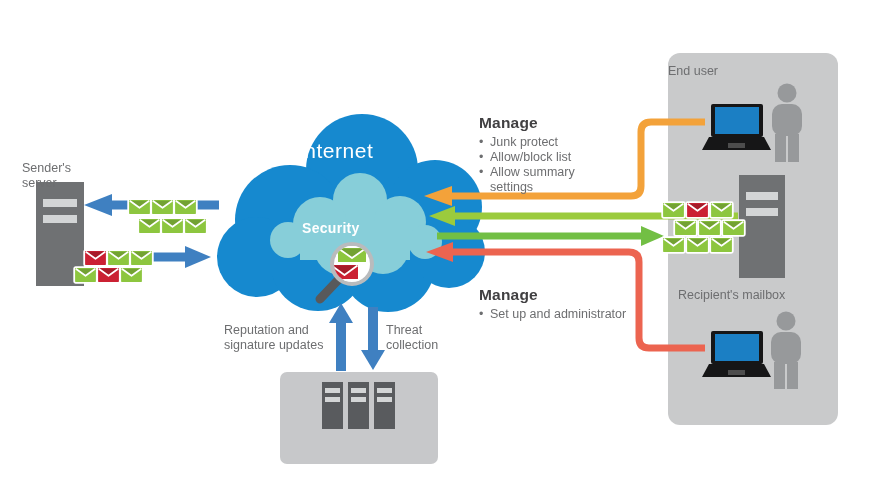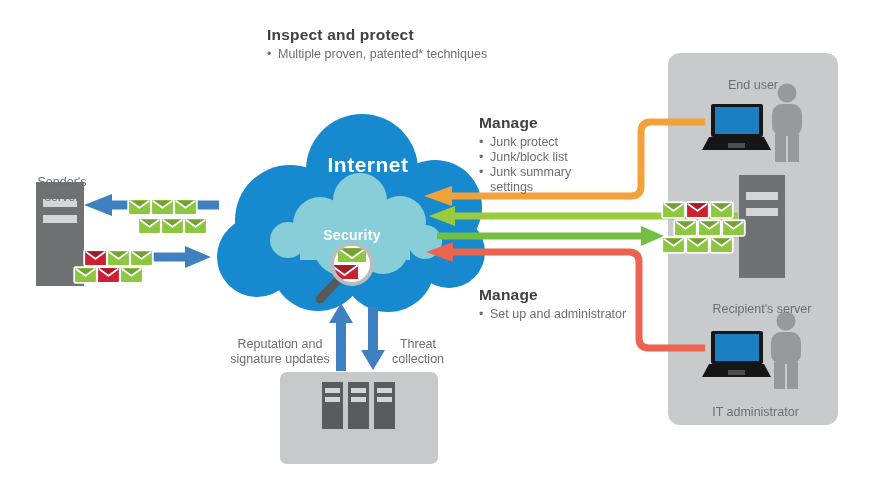--- a/index.html
+++ b/index.html
@@ -14,22 +14,22 @@
     --c-box:#c7c8ca; --c-box-tower:#595b5e;
     --c-heading-text:#414042; --c-body-text:#6d6e70;
   }
   #gfx{position:absolute;left:0;top:0;}
   #envelope-layer{position:absolute;left:0;top:0;width:888px;height:499px;pointer-events:none;}
   #envelope-layer svg{position:absolute;}
   .tb{position:absolute;color:var(--c-body-text);font-size:12.5px;line-height:15px;}
   .tb .h{color:var(--c-heading-text);font-weight:bold;font-size:15.5px;line-height:19px;margin-bottom:3px;letter-spacing:0.2px;}
   .bullet{position:relative;padding-left:11px;}
   .bullet::before{content:"\2022";position:absolute;left:0;top:0;}
-  .center{text-align:center;margin-top:14px;}
-  .white{color:#ffffff;font-weight:bold;}
+  .center{}
+  .white{color:#ffffff;}
   .internet-label{font-size:21px;letter-spacing:0.5px;}
   .security-label{font-size:14px;font-weight:bold;letter-spacing:0.3px;}
 </style>
 </head>
 <body>
 
 <div id="stage" style="--c-cloud: #1689cf; --c-inner-cloud: #87ced9; --c-blue: #3f80c1; --c-green: #8dc63f; --c-green-arrow-in: #9bcb3d; --c-green-arrow-out: #72bf44; --c-red: #cb2133; --c-orange: #f3a23a; --c-salmon: #ec6450; --c-panel: #c9cacb; --c-tower: #6f7173; --c-slot: #d3d5d6; --c-person: #97999b; --c-laptop-screen: #1b7fc4; --c-laptop-body: #161617; --c-box: #c7c8ca; --c-box-tower: #595b5e; --c-heading-text: #414042; --c-body-text: #6d6e70;">
 
   <svg id="gfx" width="888" height="499" viewBox="0 0 888 499">
     <defs>
@@ -269,46 +269,41 @@
         <path d="M2.8 2.8 L12.5 9.8 L22.2 2.8 Z" fill="rgba(0,0,0,0.18)"></path>
         <path d="M2.8 2.8 L12.5 9.8 L22.2 2.8" fill="none" stroke="#fff" stroke-width="1.7" stroke-linejoin="round"></path>
       </svg>
       <svg width="25" height="18" viewBox="0 0 25 18" style="left: 709px; top: 236px;">
         <rect x="1.2" y="1.2" width="22.6" height="15.6" rx="1.5" fill="#8dc63f" stroke="#fff" stroke-width="1.8"></rect>
         <path d="M2.8 2.8 L12.5 9.8 L22.2 2.8 Z" fill="rgba(0,0,0,0.18)"></path>
         <path d="M2.8 2.8 L12.5 9.8 L22.2 2.8" fill="none" stroke="#fff" stroke-width="1.7" stroke-linejoin="round"></path>
       </svg>
     </div>
 
-  <div class="tb" style="left:267px;top:25px;width:240px">
-    <div class="h">Inspect and protect</div>
-    <div class="bullet">Multiple proven, patented* techniques</div>
-  </div>
 
   <div class="tb white center internet-label" style="left:298px;top:143px;width:140px">Internet</div>
 
-  <div class="tb white center security-label" style="left:302px;top:214px;width:100px">Security</div>
+  <div class="tb white center security-label" style="left:302px;top:221px;width:100px">Security</div>
 
   <div class="tb center" style="left:22px;top:161px;width:80px">Sender's server</div>
 
   <div class="tb" style="left:479px;top:113px;width:118px">
     <div class="h">Manage</div>
     <div class="bullet">Junk protect</div>
-    <div class="bullet">Junk/block list</div>
-    <div class="bullet">Junk summary settings</div>
+    <div class="bullet">Allow/block list</div>
+    <div class="bullet">Allow summary settings</div>
   </div>
 
   <div class="tb" style="left:479px;top:285px;width:185px">
     <div class="h">Manage</div>
     <div class="bullet">Set up and administrator</div>
   </div>
 
   <div class="tb center" style="left:224px;top:323px;width:112px">Reputation and signature updates</div>
 
   <div class="tb center" style="left:386px;top:323px;width:64px">Threat collection</div>
 
   <div class="tb center" style="left:668px;top:64px;width:170px">End user</div>
 
-  <div class="tb center" style="left:678px;top:288px;width:168px">Recipient's server</div>
-
-  <div class="tb center" style="left:668px;top:391px;width:175px">IT administrator</div>
+  <div class="tb center" style="left:678px;top:288px;width:168px">Recipient's mailbox</div>
+
 
 </div>
 
 </body></html>

